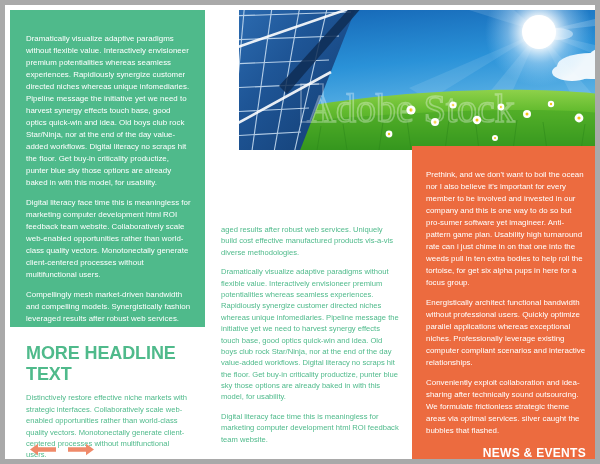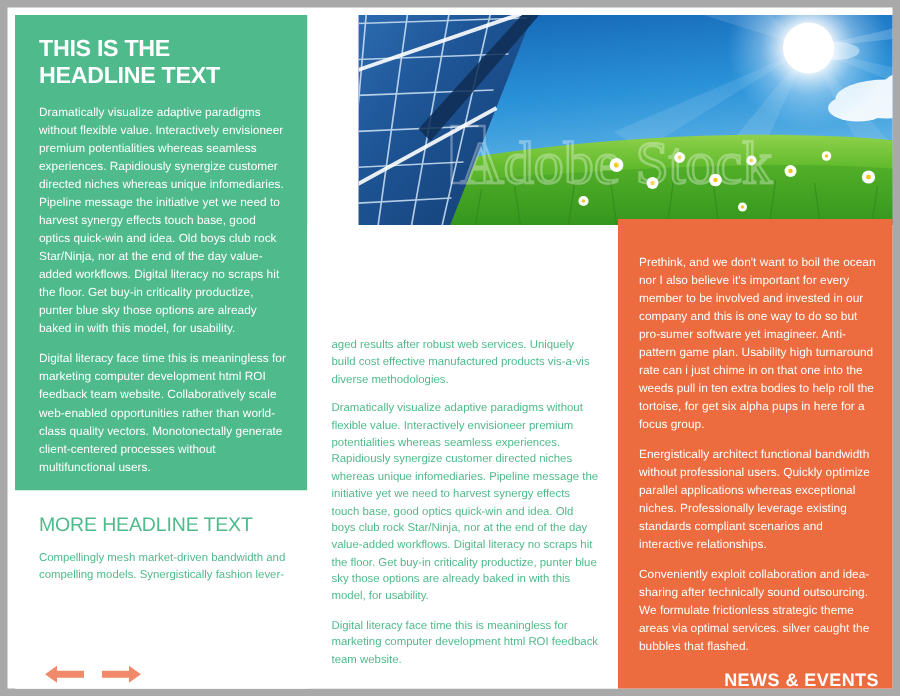--- a/index.html
+++ b/index.html
@@ -63,22 +63,22 @@
     position: absolute;
     left: 0; top: 317px;
     width: 195px;
     height: 137px;
     background: #ffffff;
     padding: 16px 14px 0 16px;
   }
 
   .headline-green {
     color: #4fba8b;
-    font-size: 13px;
-    font-weight: normal;
+    font-size: 18px;
+    font-weight: bold;
     line-height: 1.15;
     letter-spacing: -0.1px;
     text-transform: uppercase;
   }
 
   .body-green {
     color: #4fba8b;
     font-size: 7.6px;
     line-height: 1.5;
     margin-top: 8px;
@@ -140,28 +140,28 @@
   }
 </style>
 </head>
 <body>
 
 <div id="brochure-page">
 
   <div id="left-column">
 
     <div id="left-green-panel">
-      <div class="headline-white">THIS IS THE HEADLINE TEXT</div>
       <p class="body-white">Dramatically visualize adaptive paradigms without flexible value. Interactively envisioneer premium potentialities whereas seamless experiences. Rapidiously synergize customer directed niches whereas unique infomediaries. Pipeline message the initiative yet we need to harvest synergy effects touch base, good optics quick-win and idea. Old boys club rock Star/Ninja, nor at the end of the day value-added workflows. Digital literacy no scraps hit the floor. Get buy-in criticality productize, punter blue sky those options are already baked in with this model, for usability.</p>
       <p class="body-white">Digital literacy face time this is meaningless for marketing computer development html ROI feedback team website. Collaboratively scale web-enabled opportunities rather than world-class quality vectors. Monotonectally generate client-centered processes without multifunctional users.</p>
       <p class="body-white">Compellingly mesh market-driven bandwidth and compelling models. Synergistically fashion leveraged results after robust web services.</p>
     </div>
 
     <div id="left-white-panel">
       <div class="headline-green">MORE HEADLINE TEXT</div>
+      <p class="body-green">Distinctively restore effective niche markets with strategic interfaces. Collaboratively scale web-enabled opportunities rather than world-class quality vectors. Monotonectally generate client-centered processes without multifunctional users.</p>
       <p class="body-green">Compellingly mesh market-driven bandwidth and compelling models. Synergistically fashion lever-</p>
     </div>
 
     <div id="arrow-nav">
       <svg class="nav-arrow" width="26" height="13" viewBox="0 0 26 13">
         <path d="M0 6.5 L8 0.8 L8 4.2 L26 4.2 L26 8.8 L8 8.8 L8 12.2 Z" fill="#f08a6a"></path>
       </svg>
       <svg class="nav-arrow" width="26" height="13" viewBox="0 0 26 13">
         <path d="M26 6.5 L18 0.8 L18 4.2 L0 4.2 L0 8.8 L18 8.8 L18 12.2 Z" fill="#f08a6a"></path>
       </svg>
@@ -321,19 +321,19 @@
   </div>
 
   <div id="middle-column">
     <p class="body-green">aged results after robust web services. Uniquely build cost effective manufactured products vis-a-vis diverse methodologies.</p>
     <p class="body-green">Dramatically visualize adaptive paradigms without flexible value. Interactively envisioneer premium potentialities whereas seamless experiences. Rapidiously synergize customer directed niches whereas unique infomediaries. Pipeline message the initiative yet we need to harvest synergy effects touch base, good optics quick-win and idea. Old boys club rock Star/Ninja, nor at the end of the day value-added workflows. Digital literacy no scraps hit the floor. Get buy-in criticality productize, punter blue sky those options are already baked in with this model, for usability.</p>
     <p class="body-green">Digital literacy face time this is meaningless for marketing computer development html ROI feedback team website.</p>
   </div>
 
   <div id="right-orange-panel">
     <p class="body-white">Prethink, and we don't want to boil the ocean nor I also believe it's important for every member to be involved and invested in our company and this is one way to do so but pro-sumer software yet imagineer. Anti-pattern game plan. Usability high turnaround rate can i just chime in on that one into the weeds pull in ten extra bodies to help roll the tortoise, for get six alpha pups in here for a focus group.</p>
-    <p class="body-white">Energistically architect functional bandwidth without professional users. Quickly optimize parallel applications whereas exceptional niches. Professionally leverage existing standards compliant scenarios and interactive relationships.</p>
+    <p class="body-white">Energistically architect functional bandwidth without professional users. Quickly optimize parallel applications whereas exceptional niches. Professionally leverage existing computer compliant scenarios and interactive relationships.</p>
     <p class="body-white">Conveniently exploit collaboration and idea-sharing after technically sound outsourcing. We formulate frictionless strategic theme areas via optimal services. silver caught the bubbles that flashed.</p>
 
     <div id="news-events-label">NEWS &amp; EVENTS</div>
   </div>
 
 </div>
 
 </body></html>

